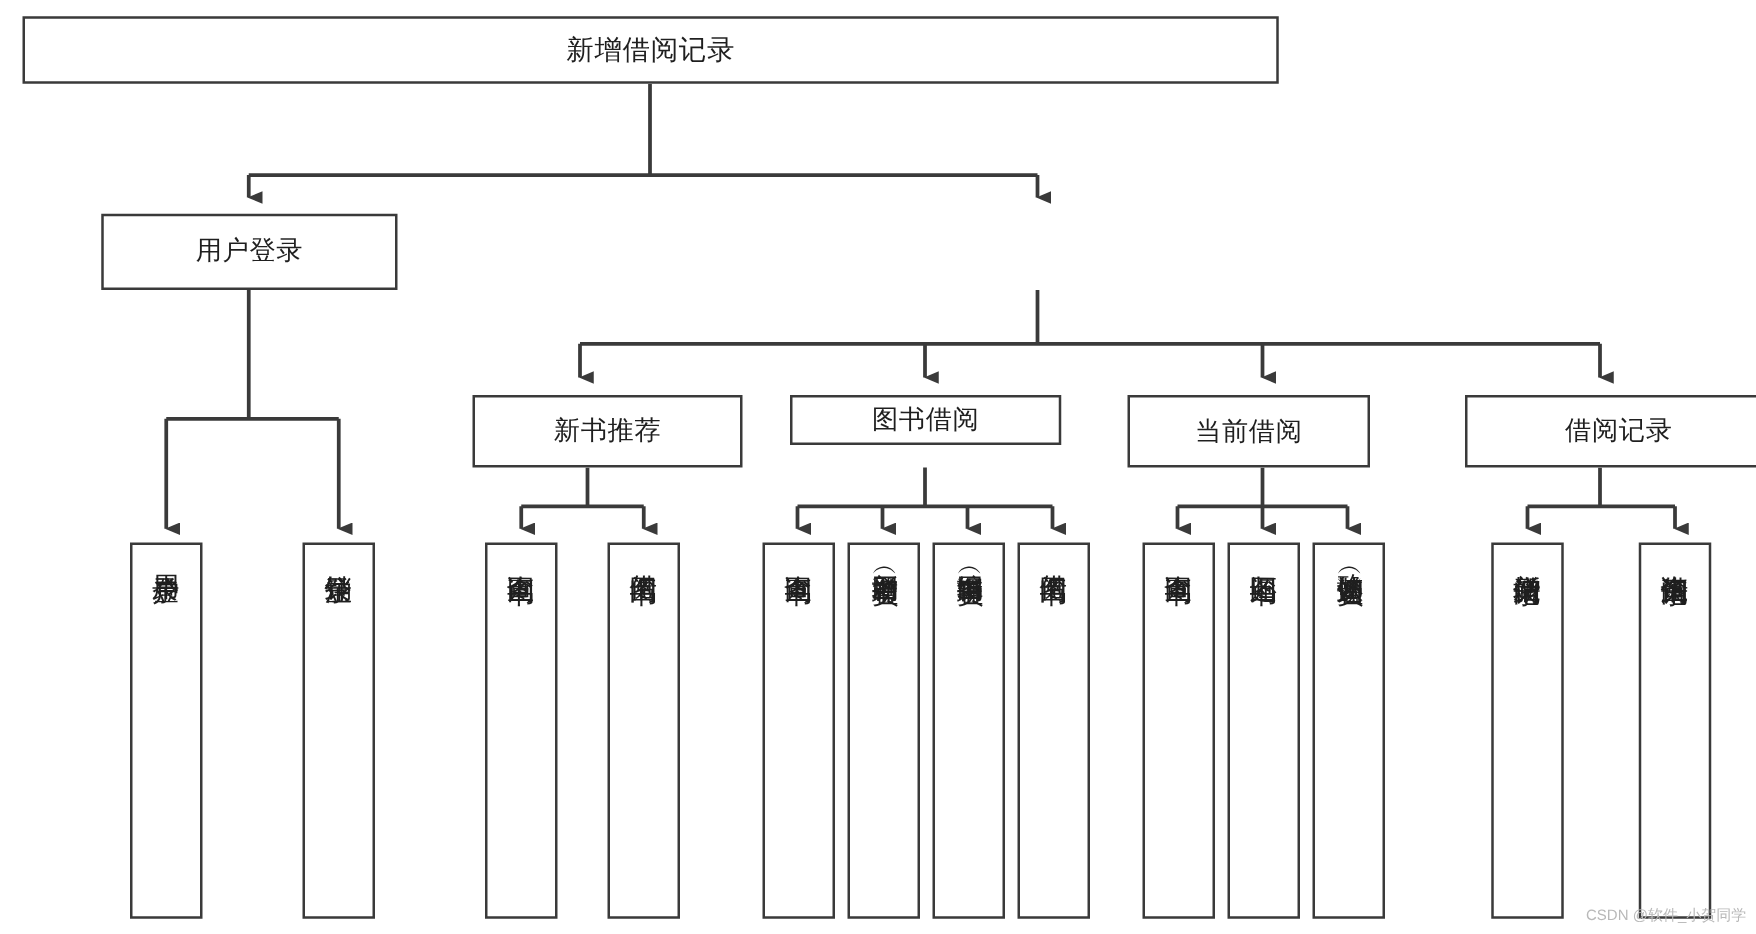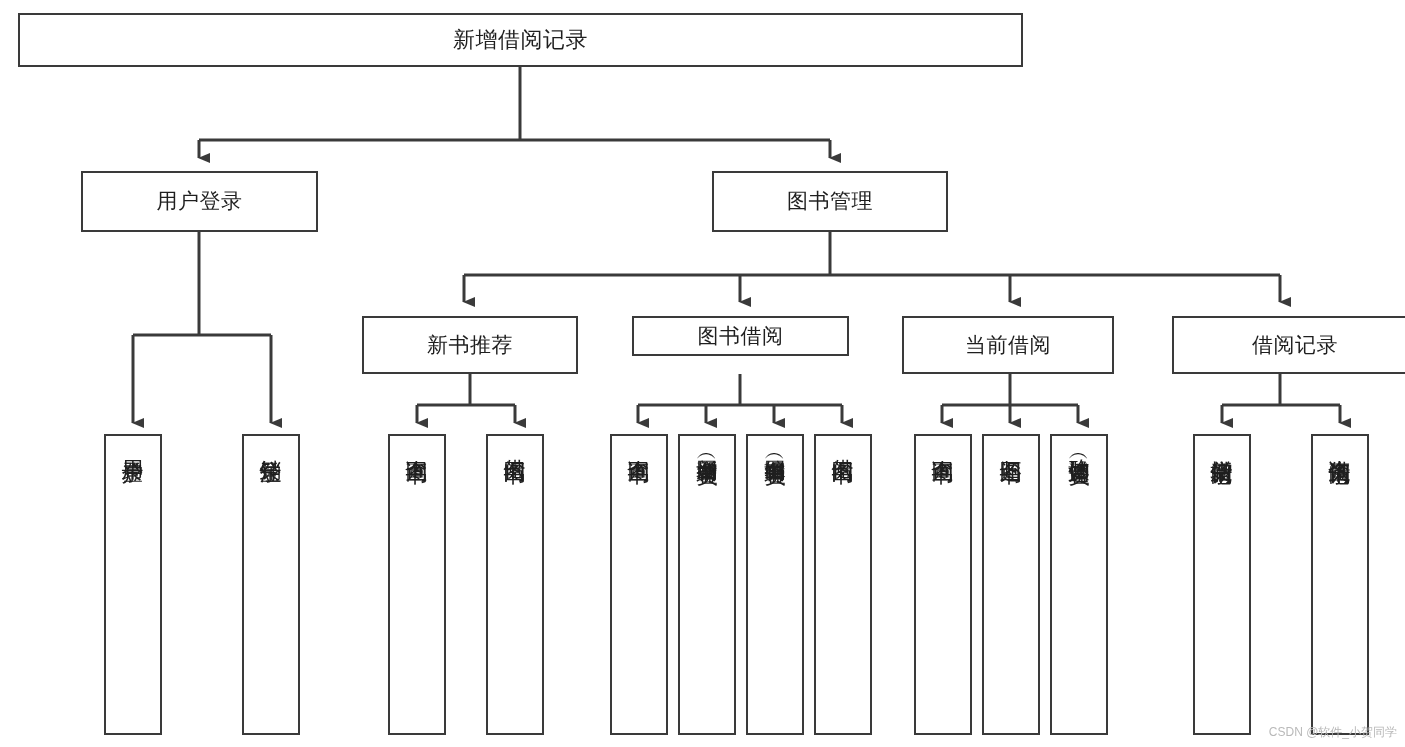--- a/index.html
+++ b/index.html
@@ -134,31 +134,28 @@
     </g>
   </svg>
 
   <div class="node horiz root" style="left:18px; top:13px; width:1005px; height:54px;">
     <span class="node-label">新增借阅记录</span>
   </div>
 
   <div class="node horiz" style="left:81px; top:171px; width:237px; height:61px;">
     <span class="node-label">用户登录</span>
   </div>
-  <div class="node horiz" style="left:712px; top:171px; width:236px; height:61px;">
-    <span class="node-label">图书管理</span>
-  </div>
-
-  <div class="node horiz" style="left:362px; top:316px; width:216px; height:58px;">
+
+  <div class="node horiz" style="left:378px; top:316px; width:216px; height:58px;">
     <span class="node-label">新书推荐</span>
   </div>
   <div class="node horiz" style="left:632px; top:316px; width:217px; height:40px;">
     <span class="node-label">图书借阅</span>
   </div>
-  <div class="node horiz" style="left:902px; top:316px; width:212px; height:58px;font-family:Liberation Serif, serif;">
+  <div class="node horiz" style="left:902px; top:316px; width:194px; height:58px;font-family:Liberation Serif, serif;">
     <span class="node-label">当前借阅</span>
   </div>
   <div class="node horiz" style="left:1172px; top:316px; width:246px; height:58px;">
     <span class="node-label">借阅记录</span>
   </div>
 
   <div class="node vert" style="left:104px; top:434px; width:58px; height:301px;">
     <span class="node-label">用户登录</span>
   </div>
   <div class="node vert" style="left:242px; top:434px; width:58px; height:301px;">

